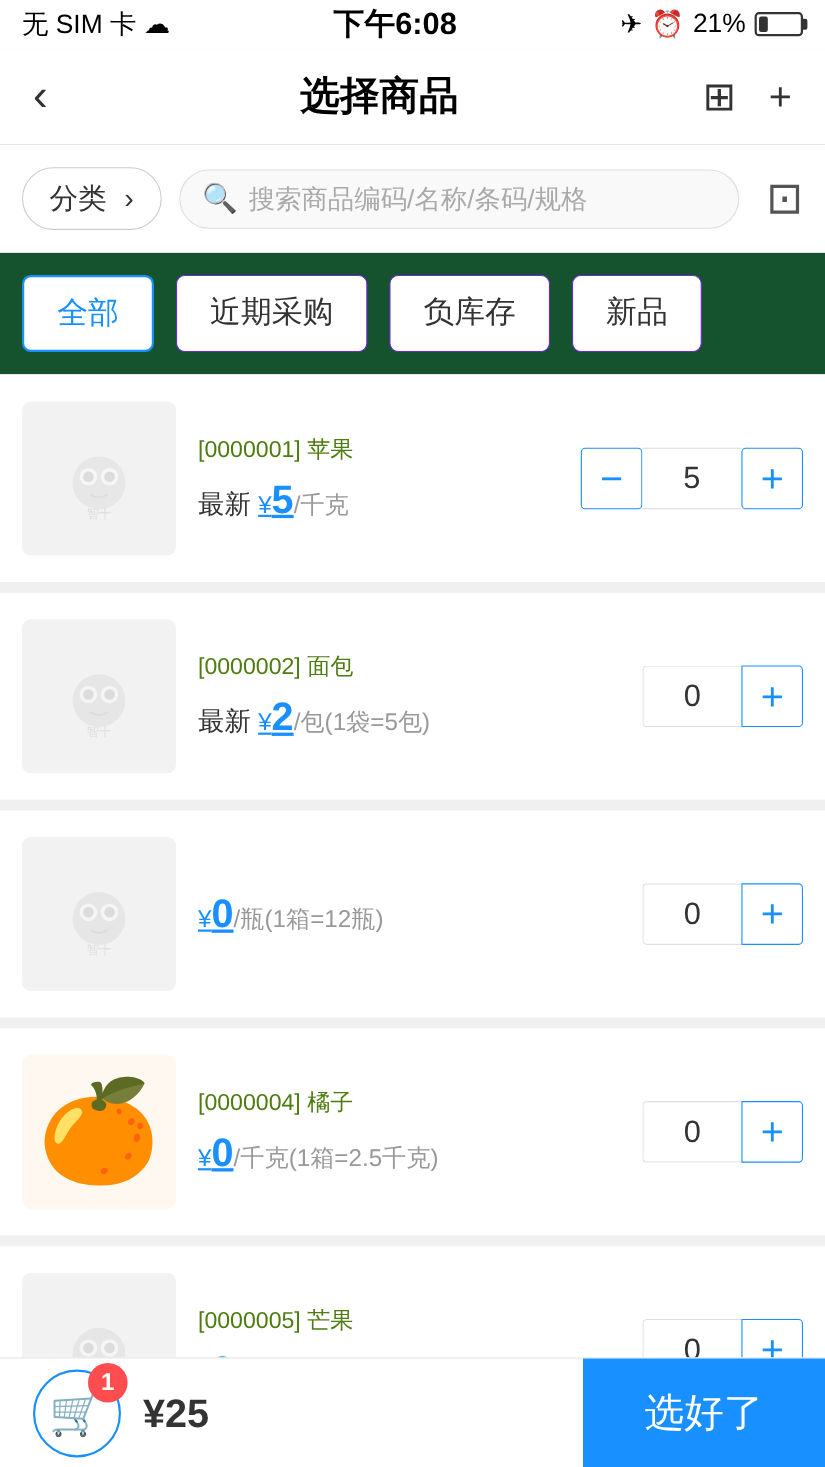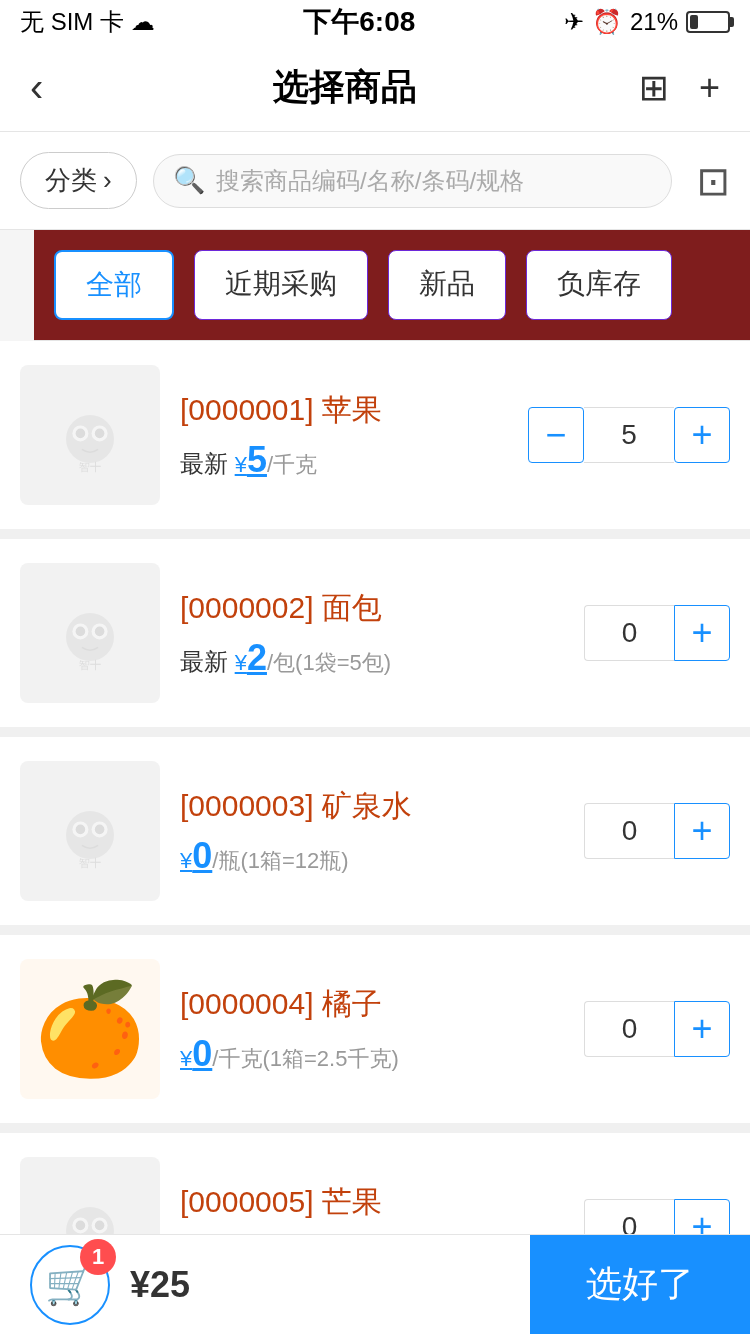--- a/index.html
+++ b/index.html
@@ -60,44 +60,43 @@
     .category-btn {
       border: 1px solid #ccc;
       border-radius: 30px;
       padding: 10px 24px;
       font-size: 26px;
       color: #333;
       background: #fff;
       white-space: nowrap;
       display: flex;
       align-items: center;
-      gap: 6px;
+      gap: 16px;
     }
     .search-wrap {
       flex: 1;
       border: 1px solid #ddd;
       border-radius: 30px;
       padding: 10px 20px;
       display: flex;
       align-items: center;
       gap: 10px;
       background: #f9f9f9;
     }
     .search-icon-char { color: #aaa; font-size: 26px; }
     .search-input-text { color: #aaa; font-size: 24px; }
     .scan-icon { font-size: 40px; color: #555; margin-left: 8px; }
 
     
     .tab-bar {
-      background: #7f1d1d;
+      background: #14532d;
       display: flex;
       padding: 20px 20px;
       gap: 20px;
       border-bottom: 1px solid #e5e5e5;
-      margin-left: 34px;
     }
     .tab-item {
       padding: 14px 30px;
       border-radius: 8px;
       font-size: 28px;
       border: 1px solid #6d28d9;
       color: #333;
       background: #fff;
     }
     .tab-item.active {
@@ -143,22 +142,22 @@
     .product-image.has-image {
       background: #fff8f0;
     }
 
     .product-info {
       flex: 1;
       min-width: 0;
     }
 
     .product-name {
-      font-size: 30px;
-      color: #c2410c;
+      font-size: 21px;
+      color: #4d7c0f;
       font-weight: 500;
       margin-bottom: 10px;
       line-height: 1.3;
     }
 
     .product-spec {
       font-size: 24px;
       color: #999;
       margin-bottom: 6px;
     }
@@ -310,22 +309,22 @@
   <div class="search-wrap">
     <span class="search-icon-char">🔍</span>
     <span class="search-input-text">搜索商品编码/名称/条码/规格</span>
   </div>
   <span class="scan-icon">⊡</span>
 </div>
 
 <div class="tab-bar">
   <div class="tab-item active">全部</div>
   <div class="tab-item">近期采购</div>
+  <div class="tab-item">负库存</div>
   <div class="tab-item">新品</div>
-  <div class="tab-item">负库存</div>
 </div>
 
 <div class="product-list">
 
   <div class="product-item">
     <div class="product-image">
       <svg viewBox="0 0 100 100" xmlns="http://www.w3.org/2000/svg">
         <circle cx="50" cy="55" r="30" fill="#ccc"></circle>
         <circle cx="38" cy="48" r="10" fill="#fff"></circle>
         <circle cx="62" cy="48" r="10" fill="#fff"></circle>
@@ -378,21 +377,20 @@
         <circle cx="50" cy="55" r="30" fill="#ccc"></circle>
         <circle cx="38" cy="48" r="10" fill="#fff"></circle>
         <circle cx="62" cy="48" r="10" fill="#fff"></circle>
         <circle cx="38" cy="48" r="6" fill="#aaa"></circle>
         <circle cx="62" cy="48" r="6" fill="#aaa"></circle>
         <path d="M40 68 Q50 75 60 68" stroke="#aaa" stroke-width="2" fill="none"></path>
         <text x="50" y="95" text-anchor="middle" font-size="14" fill="#aaa">智十</text>
       </svg>
     </div>
     <div class="product-info">
-      <div class="product-name">[0000003] 矿泉水</div>
       <div class="product-price">
         <span class="price-unit">¥</span><span class="price-num">0</span><span class="price-suffix">/瓶(1箱=12瓶)</span>
       </div>
     </div>
     <div class="quantity-control">
       <input class="qty-input" value="0" readonly="" style="border-left: 1px solid rgb(221, 221, 221); border-radius: 4px 0px 0px 4px;">
       <div class="qty-btn" style="border-radius:0 4px 4px 0;">+</div>
     </div>
   </div>
 

